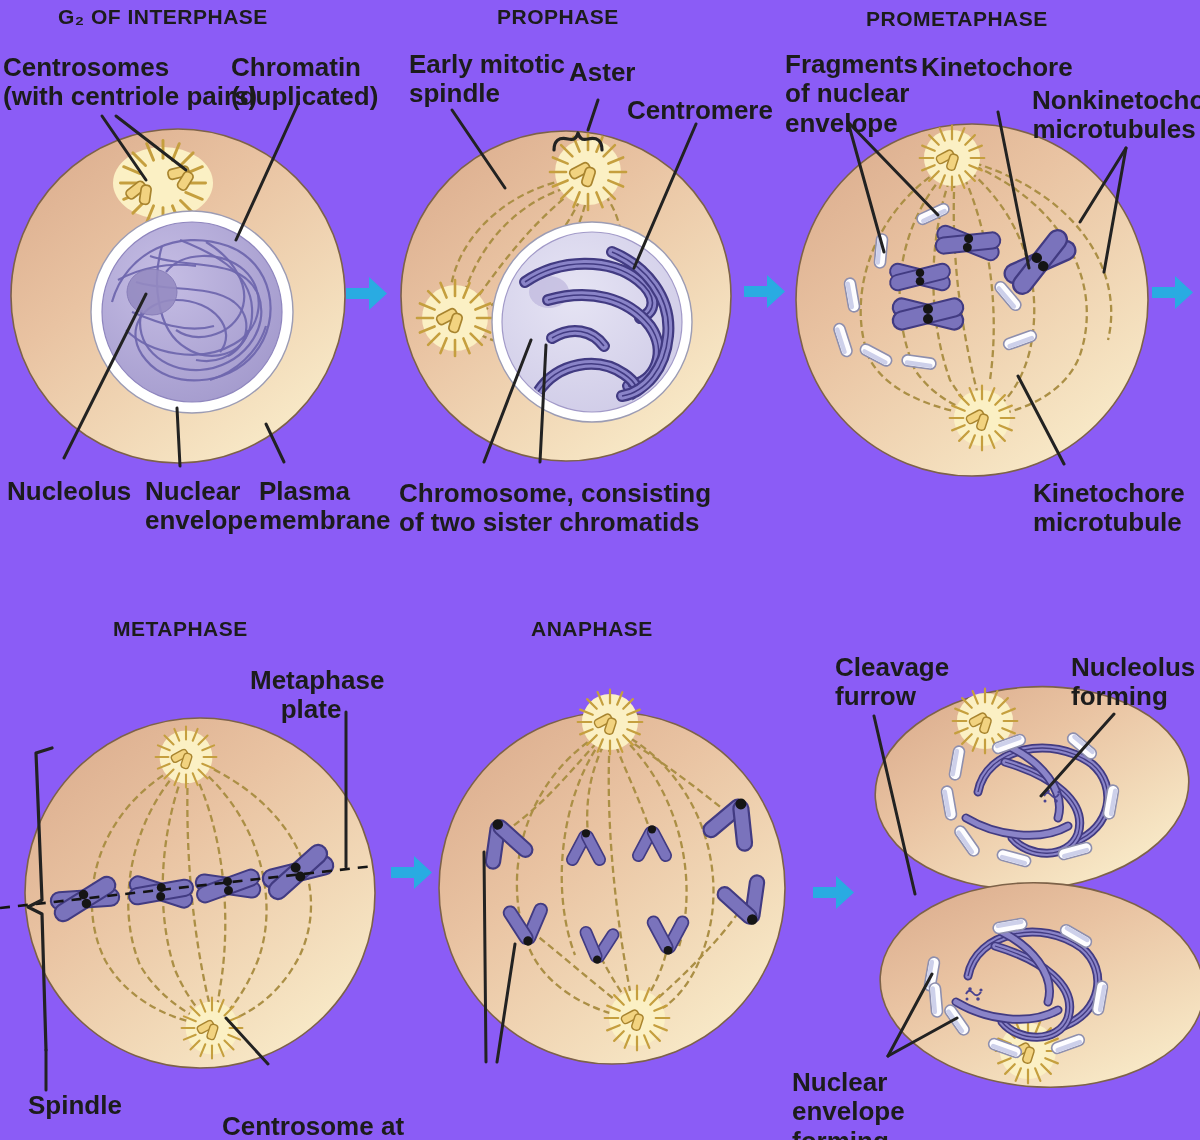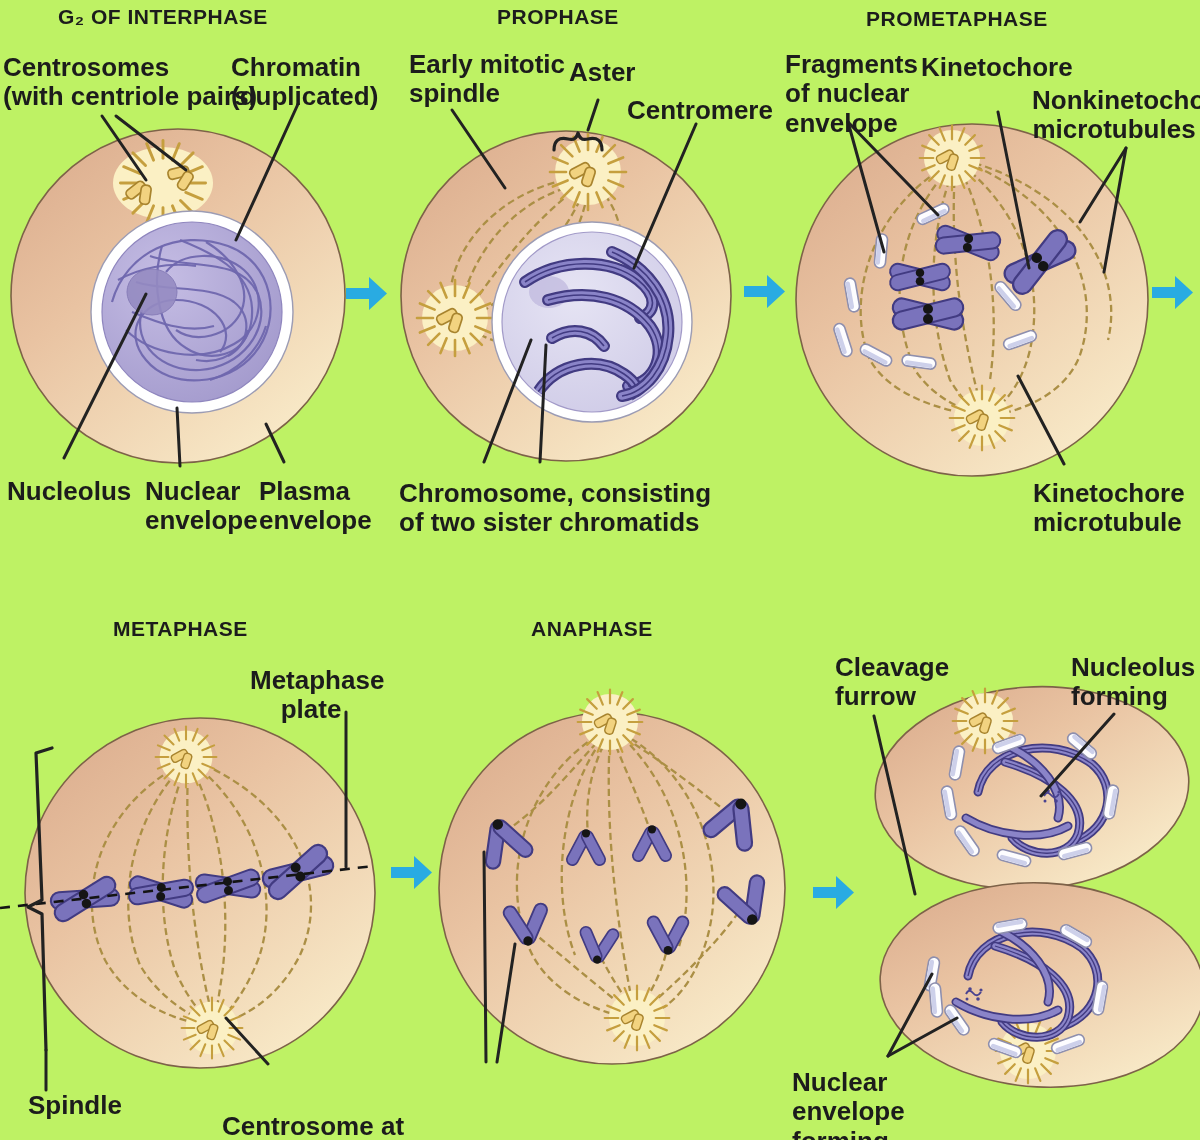--- a/index.html
+++ b/index.html
@@ -1,16 +1,16 @@
 <!DOCTYPE html>
 <html><head>
 <meta charset="utf-8">
 <style>
   html,body{margin:0;padding:0;background:#ffffff;}
-  .stage{position:relative;width:1200px;height:1140px;background:#bef264;overflow:hidden;
+  .stage{position:relative;width:1200px;height:1140px;background:#8b5cf6;overflow:hidden;
          font-family:"Liberation Sans", sans-serif;}
   .art{position:absolute;left:0;top:0;}
   .lbl{position:absolute;font-weight:bold;font-size:26px;line-height:1.13;color:#1c1c1c;
        white-space:pre-line;}
   .title{position:absolute;font-weight:bold;font-size:21px;letter-spacing:.5px;color:#1c1c1c;
          white-space:pre;}
   .r{text-align:center;}
   
   .cellO{stroke:#7d6248;stroke-width:1.6;}
   .ld{stroke:#222;stroke-width:3;stroke-linecap:round;}
@@ -385,21 +385,21 @@
 <div class="title" style="left:531px;top:617px">ANAPHASE</div>
 
 <div class="lbl" style="left:3px;top:53px">Centrosomes
 (with centriole pairs)</div>
 <div class="lbl" style="left:231px;top:53px">Chromatin
 (duplicated)</div>
 <div class="lbl" style="left:7px;top:477px">Nucleolus</div>
 <div class="lbl" style="left:145px;top:477px">Nuclear
 envelope</div>
 <div class="lbl" style="left:259px;top:477px">Plasma
-envelope</div>
+membrane</div>
 
 <div class="lbl" style="left:409px;top:50px">Early mitotic
 spindle</div>
 <div class="lbl" style="left:569px;top:58px">Aster</div>
 <div class="lbl" style="left:627px;top:96px">Centromere</div>
 <div class="lbl" style="left:399px;top:479px">Chromosome, consisting
 of two sister chromatids</div>
 
 <div class="lbl" style="left:785px;top:50px">Fragments
 of nuclear

